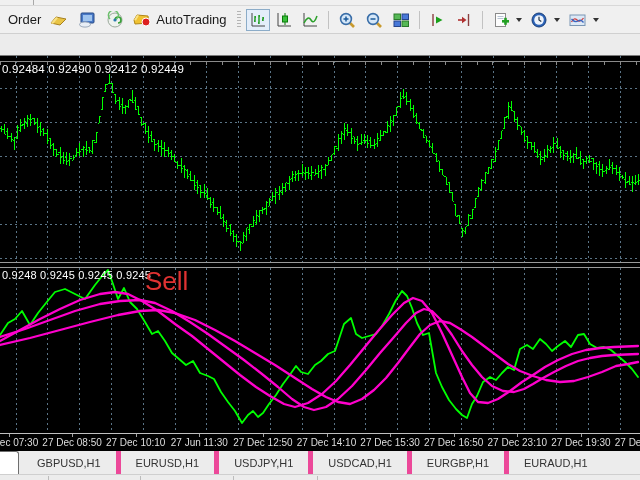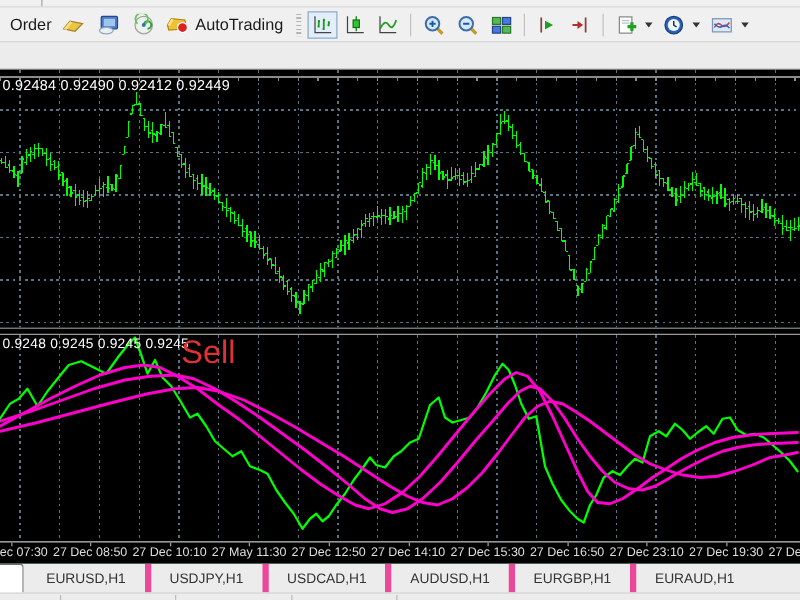--- a/index.html
+++ b/index.html
@@ -913,44 +913,44 @@
     <span class="annot" style="left: 145px; top: 0; color: rgb(224, 50, 50); font-size: 26px;">Sell</span>
       </div>
     <div class="time-axis" id="time-axis">
         <i class="tick" style="left: 8.5px;"></i>
         <span style="left: 8.5px;">27 Dec 07:30</span>
         <i class="tick" style="left: 72.1px;"></i>
         <span style="left: 72.1px;">27 Dec 08:50</span>
         <i class="tick" style="left: 135.7px;"></i>
         <span style="left: 135.7px;">27 Dec 10:10</span>
         <i class="tick" style="left: 199.3px;"></i>
-        <span style="left: 199.3px;">27 May 11:30</span>
+        <span style="left: 199.3px;">27 Jun 11:30</span>
         <i class="tick" style="left: 262.9px;"></i>
         <span style="left: 262.9px;">27 Dec 12:50</span>
         <i class="tick" style="left: 326.5px;"></i>
         <span style="left: 326.5px;">27 Dec 14:10</span>
         <i class="tick" style="left: 390.1px;"></i>
         <span style="left: 390.1px;">27 Dec 15:30</span>
         <i class="tick" style="left: 453.7px;"></i>
         <span style="left: 453.7px;">27 Dec 16:50</span>
         <i class="tick" style="left: 517.3px;"></i>
         <span style="left: 517.3px;">27 Dec 23:10</span>
         <i class="tick" style="left: 580.9px;"></i>
         <span style="left: 580.9px;">27 Dec 19:30</span>
         <span style="left: 644.5px;">27 Dec 20:50</span>
       </div>
   </div>
 
   <div class="tabs-row">
     <span class="tab-sliver"></span>
     <div class="tabs" id="tabs">
+        <span class="tab">GBPUSD,H1</span>
         <span class="tab">EURUSD,H1</span>
         <span class="tab">USDJPY,H1</span>
         <span class="tab">USDCAD,H1</span>
-        <span class="tab">AUDUSD,H1</span>
         <span class="tab">EURGBP,H1</span>
         <span class="tab">EURAUD,H1</span>
       </div>
   </div>
 
   <div class="status-bar">
     <div class="status-div" style="left:48px"></div>
     <div class="status-div" style="left:140px"></div>
     <div class="status-div" style="left:233px"></div>
     <div class="status-div" style="left:317px"></div>

